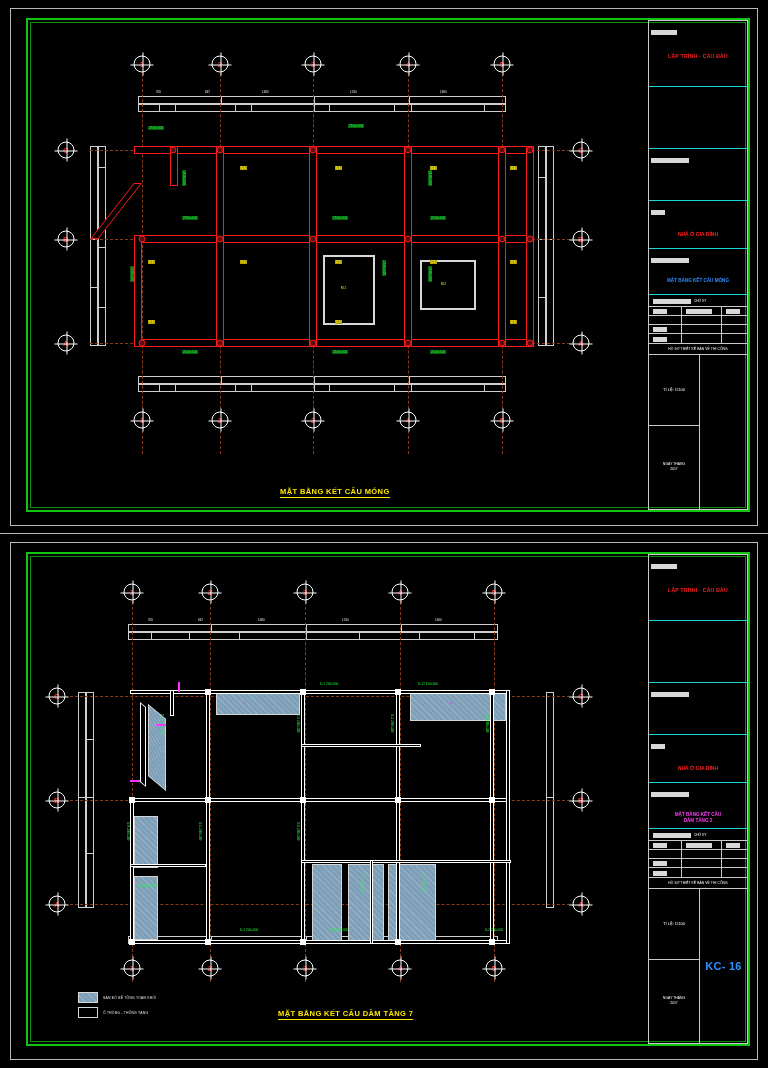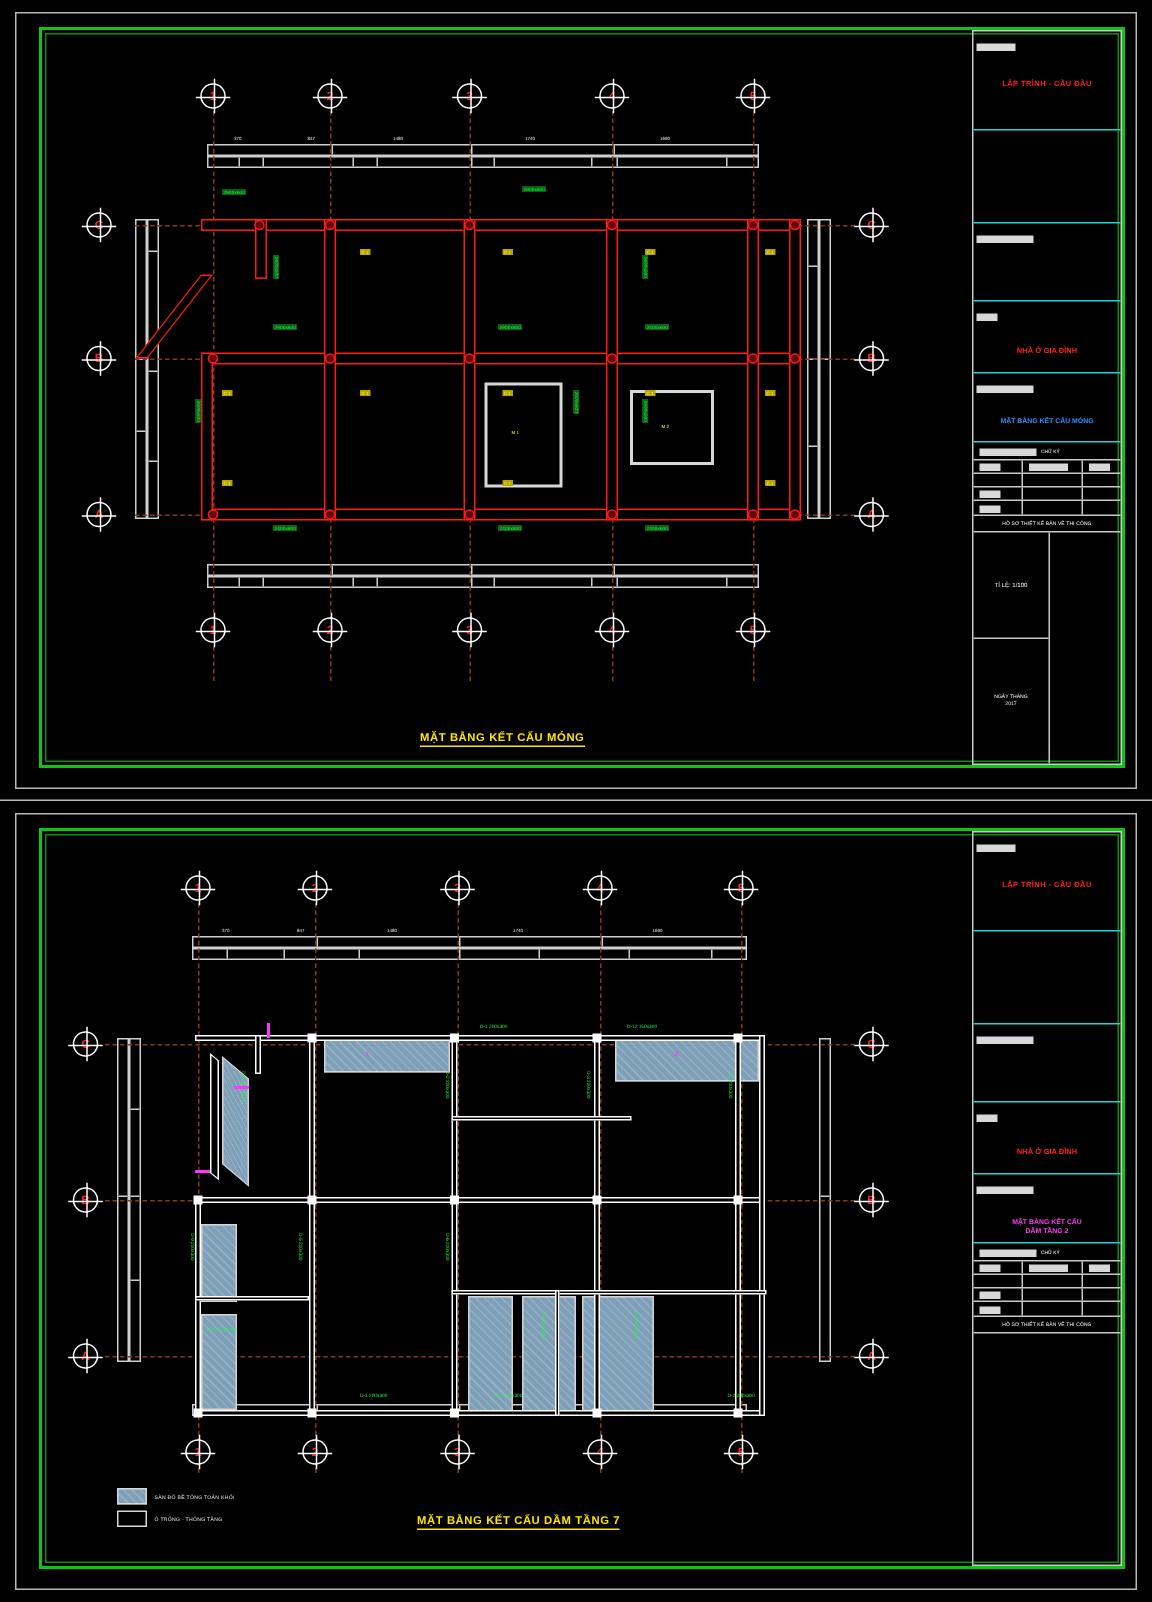--- a/index.html
+++ b/index.html
@@ -566,14 +566,24 @@
       </div>
       <div class="grow">
         <div class="gcell c1">
             <span class="tag w3"></span>
           </div>
         <div class="gcell c2"></div>
         <div class="gcell c3"></div>
       </div>
     </div>
     <div class="tb-note">HỒ SƠ THIẾT KẾ BẢN VẼ THI CÔNG</div>
+    <div class="tb-foot">
+      <div class="tb-foot-l">
+        <div class="tb-scale">TỈ LỆ: 1/100</div>
+        <div class="tb-date">
+          <span>NGÀY THÁNG</span>
+          <span>2017</span>
+        </div>
+      </div>
+      <div class="tb-code">KC- 16</div>
+    </div>
   </div>
 </div>
 
 </body></html>

